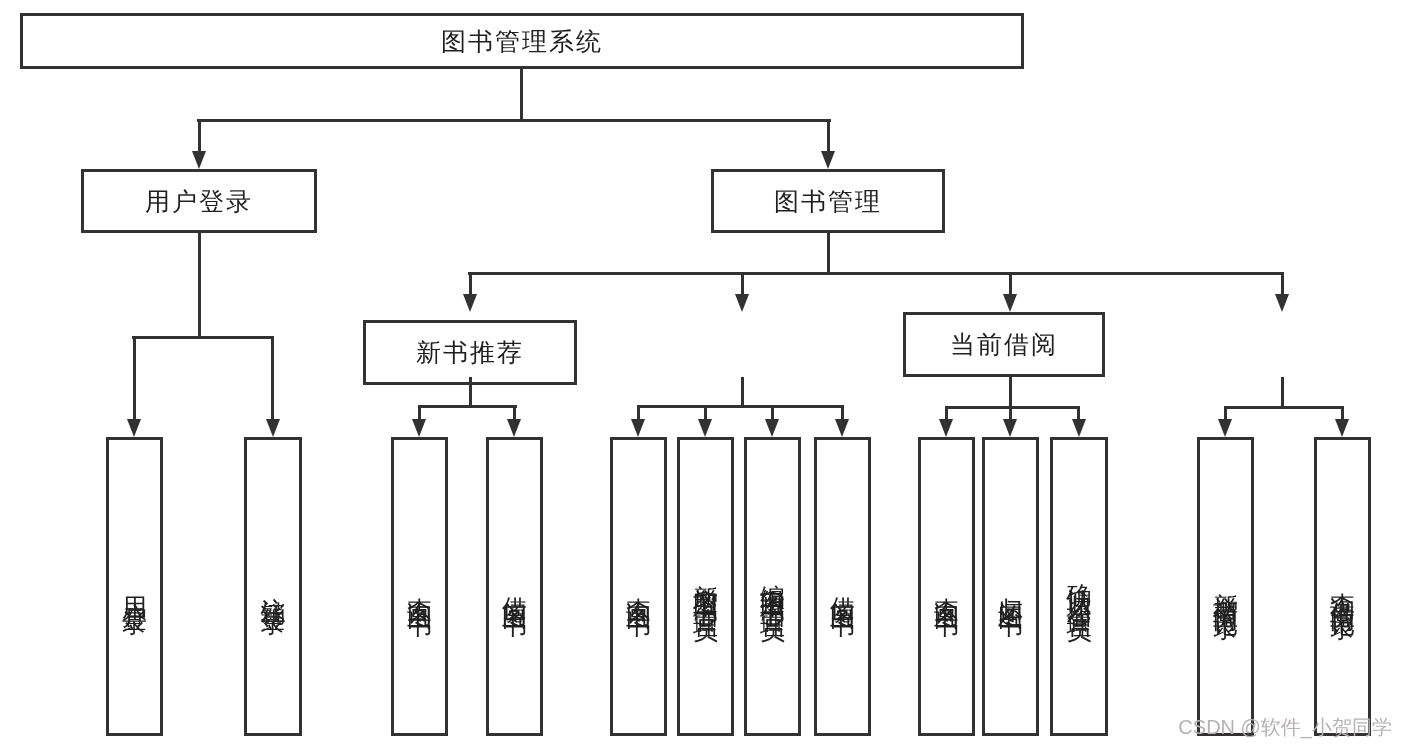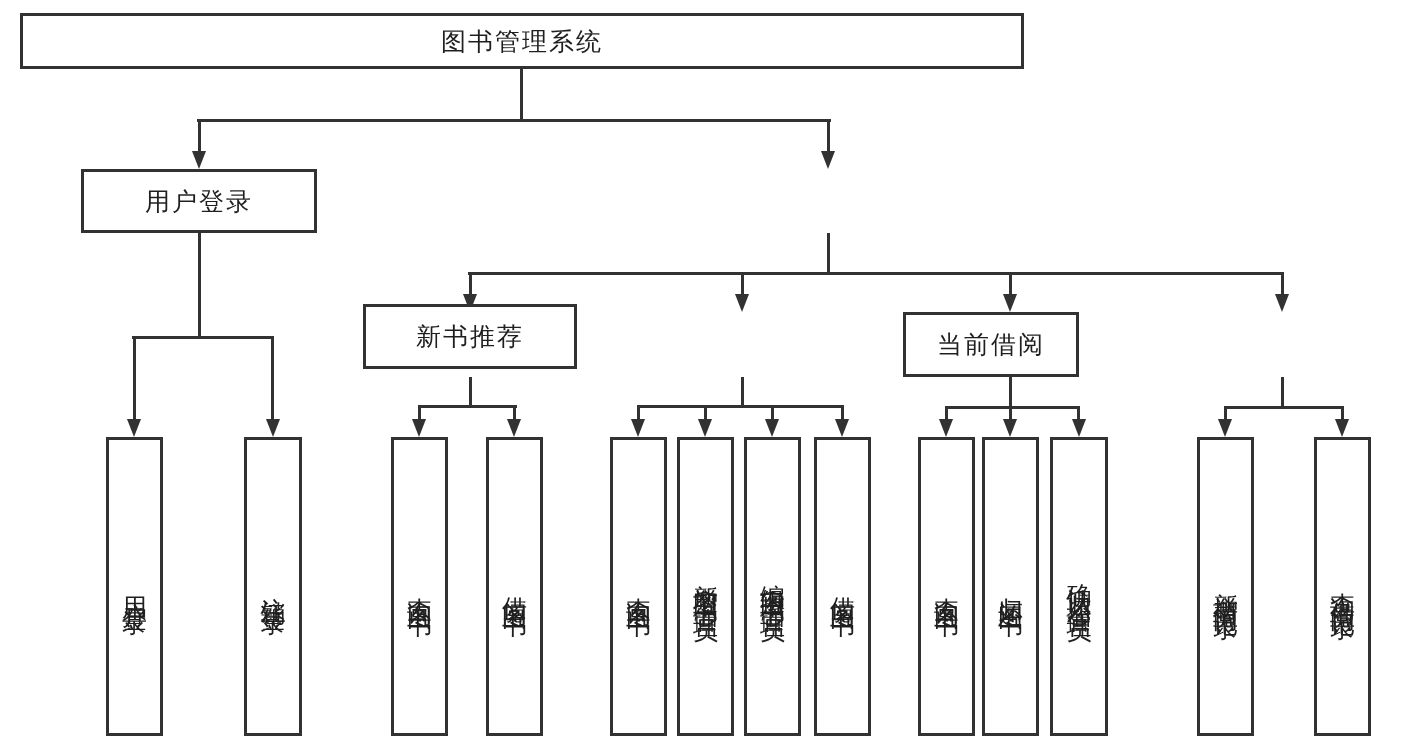--- a/index.html
+++ b/index.html
@@ -70,43 +70,46 @@
   <div class="cline" style="left:520px;top:66px;width:3px;height:53px"></div>
   <div class="cline" style="left:197px;top:119px;width:634px;height:3px"></div>
   <div class="cline" style="left:198px;top:119px;width:3px;height:34px"></div>
   <div class="arrow" style="left:192px;top:151px"></div>
   <div class="cline" style="left:827px;top:119px;width:3px;height:34px"></div>
   <div class="arrow" style="left:821px;top:151px"></div>
 
   <div class="hbox" style="left:81px;top:169px;width:236px;height:64px">
     <span>用户登录</span>
   </div>
+  <div class="hbox" style="left:711px;top:169px;width:234px;height:64px">
+    <span>图书管理</span>
+  </div>
 
   <div class="cline" style="left:198px;top:233px;width:3px;height:103px"></div>
   <div class="cline" style="left:132px;top:336px;width:142px;height:3px"></div>
   <div class="cline" style="left:133px;top:336px;width:3px;height:85px"></div>
   <div class="arrow" style="left:127px;top:419px"></div>
   <div class="cline" style="left:271px;top:336px;width:3px;height:85px"></div>
   <div class="arrow" style="left:266px;top:419px"></div>
 
   <div class="cline" style="left:827px;top:233px;width:3px;height:42px"></div>
   <div class="cline" style="left:468px;top:272px;width:816px;height:3px"></div>
   <div class="cline" style="left:469px;top:272px;width:3px;height:24px"></div>
   <div class="arrow" style="left:463px;top:294px"></div>
   <div class="cline" style="left:741px;top:272px;width:3px;height:24px"></div>
   <div class="arrow" style="left:735px;top:294px"></div>
   <div class="cline" style="left:1009px;top:272px;width:3px;height:24px"></div>
   <div class="arrow" style="left:1003px;top:294px"></div>
   <div class="cline" style="left:1281px;top:272px;width:3px;height:24px"></div>
   <div class="arrow" style="left:1275px;top:294px"></div>
 
-  <div class="hbox" style="left:363px;top:304px;width:214px;height:65px">
+  <div class="hbox" style="left:363px;top:320px;width:214px;height:65px">
     <span>新书推荐</span>
   </div>
-  <div class="hbox" style="left:903px;top:312px;width:176px;height:65px">
+  <div class="hbox" style="left:903px;top:312px;width:202px;height:65px">
     <span>当前借阅</span>
   </div>
 
   <div class="cline" style="left:469px;top:377px;width:3px;height:31px"></div>
   <div class="cline" style="left:418px;top:405px;width:99px;height:3px"></div>
   <div class="cline" style="left:418px;top:405px;width:3px;height:16px"></div>
   <div class="arrow" style="left:412px;top:419px"></div>
   <div class="cline" style="left:513px;top:405px;width:3px;height:16px"></div>
   <div class="arrow" style="left:507px;top:419px"></div>
 
@@ -173,14 +176,15 @@
     <span>确认归还（管理员）</span>
   </div>
 
   <div class="vbox" style="left:1197px;top:437px;width:57px;height:299px">
     <span>新增借阅记录</span>
   </div>
   <div class="vbox" style="left:1314px;top:437px;width:57px;height:299px">
     <span>查询借阅记录</span>
   </div>
 
+  <div class="watermark">CSDN @软件_小贺同学</div>
 
 </div>
 
 </body></html>

